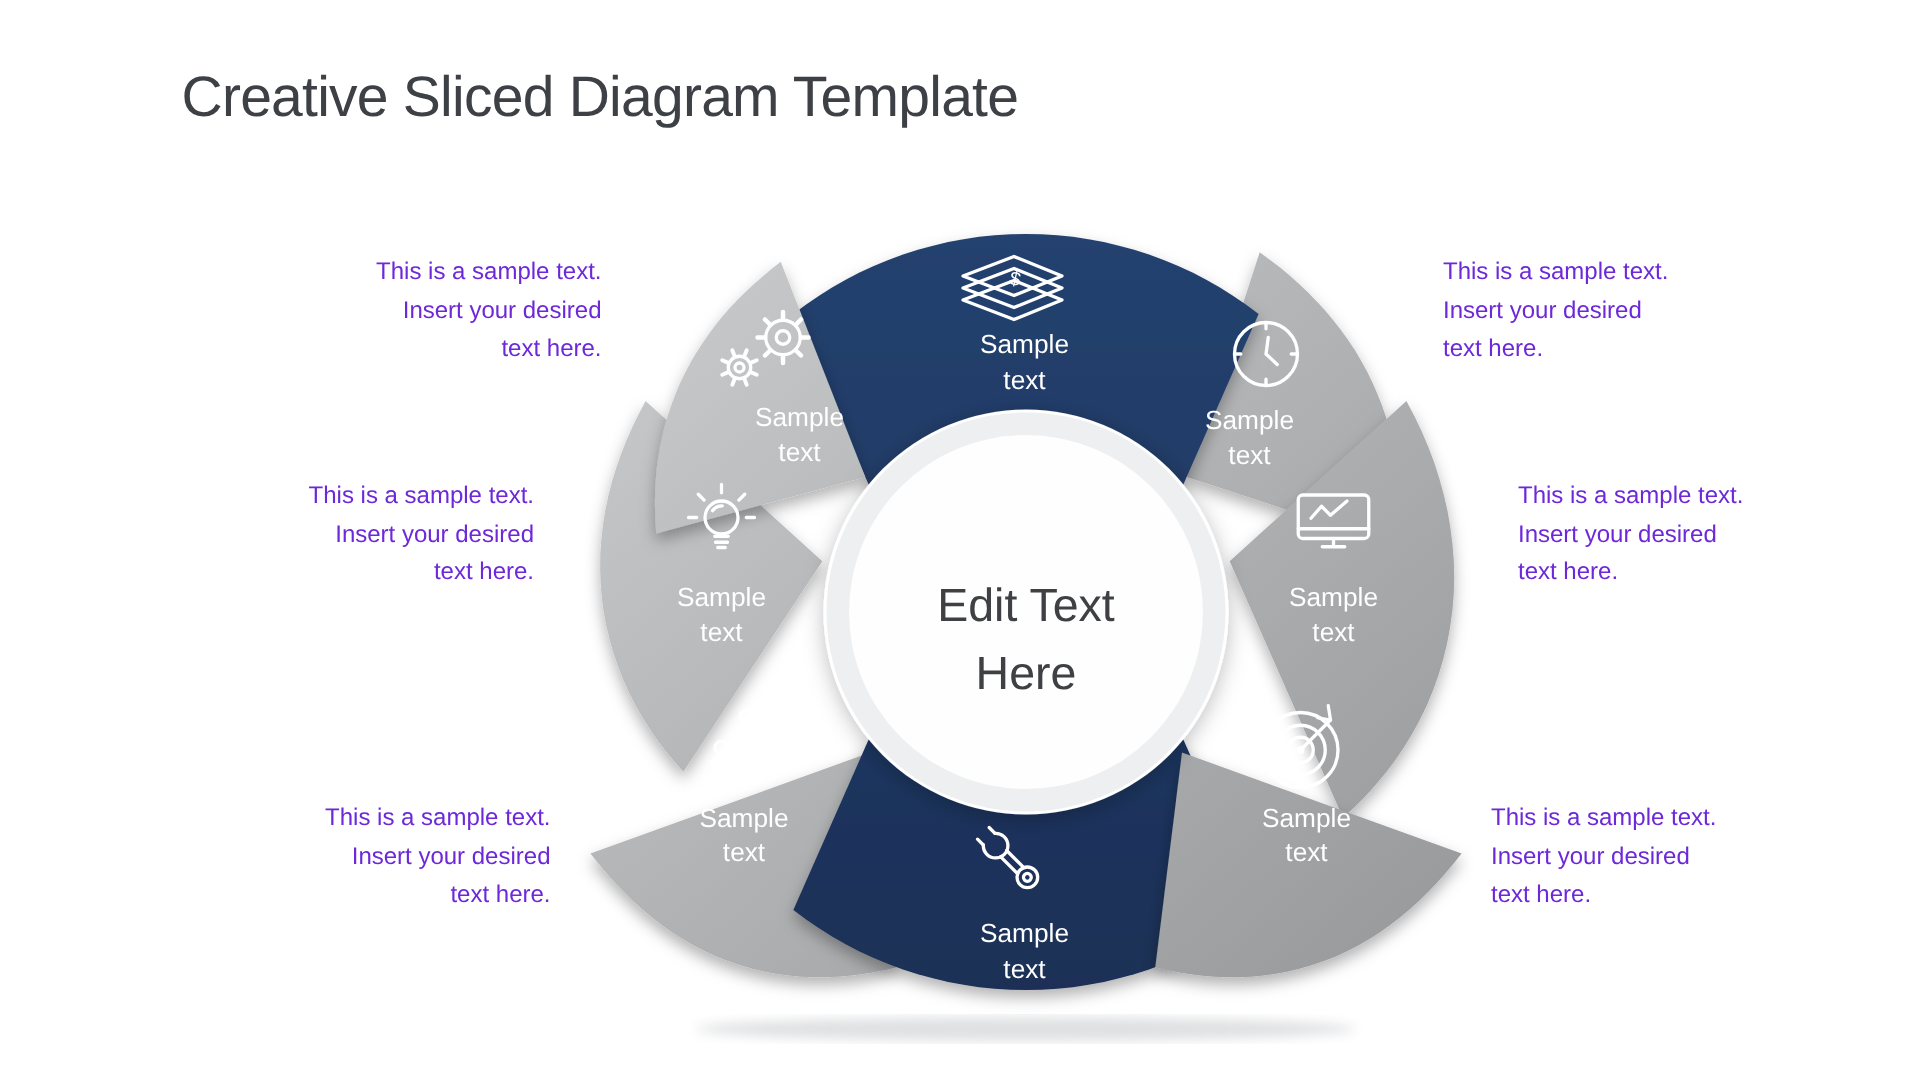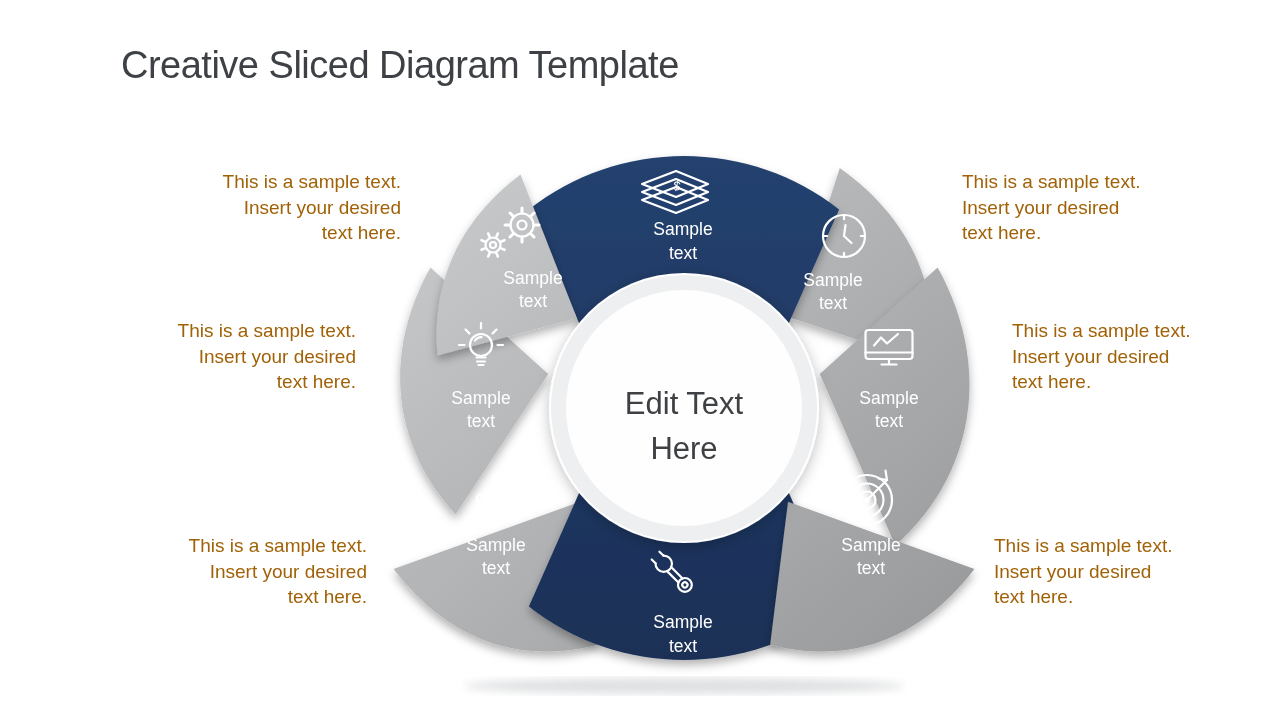--- a/index.html
+++ b/index.html
@@ -1,20 +1,20 @@
 <!DOCTYPE html>
 <html><head>
 <meta charset="utf-8">
 <style>
   html,body{margin:0;padding:0;background:#fff;}
   #slide{position:relative;width:1280px;height:720px;background:#ffffff;overflow:hidden;
          font-family:"Liberation Sans",sans-serif;margin-left:44px;}
   #title{position:absolute;left:77px;top:44px;font-size:38px;letter-spacing:-0.5px;
          color:#3d4045;font-weight:400;white-space:nowrap;}
-  .caption{position:absolute;width:250px;font-size:19px;line-height:25.5px;color:#a16207;}
+  .caption{position:absolute;width:250px;font-size:16px;line-height:25.5px;color:#6d28d9;}
   .caption.right-align{text-align:right;}
   .caption.left-align{text-align:left;}
   #diagram-svg{position:absolute;left:0;top:0;width:1280px;height:720px;}
   svg text{font-family:"Liberation Sans",sans-serif;}
   .slice-label{fill:#ffffff;font-size:17.5px;text-anchor:middle;}
   .center-label{fill:#3e4043;font-size:31px;text-anchor:middle;}
   .icon{stroke:#ffffff;stroke-width:2.2;fill:none;stroke-linecap:round;stroke-linejoin:round;}
   .icon-teeth{stroke:#ffffff;stroke-width:3;fill:none;stroke-linecap:round;}
 </style>
 </head>

